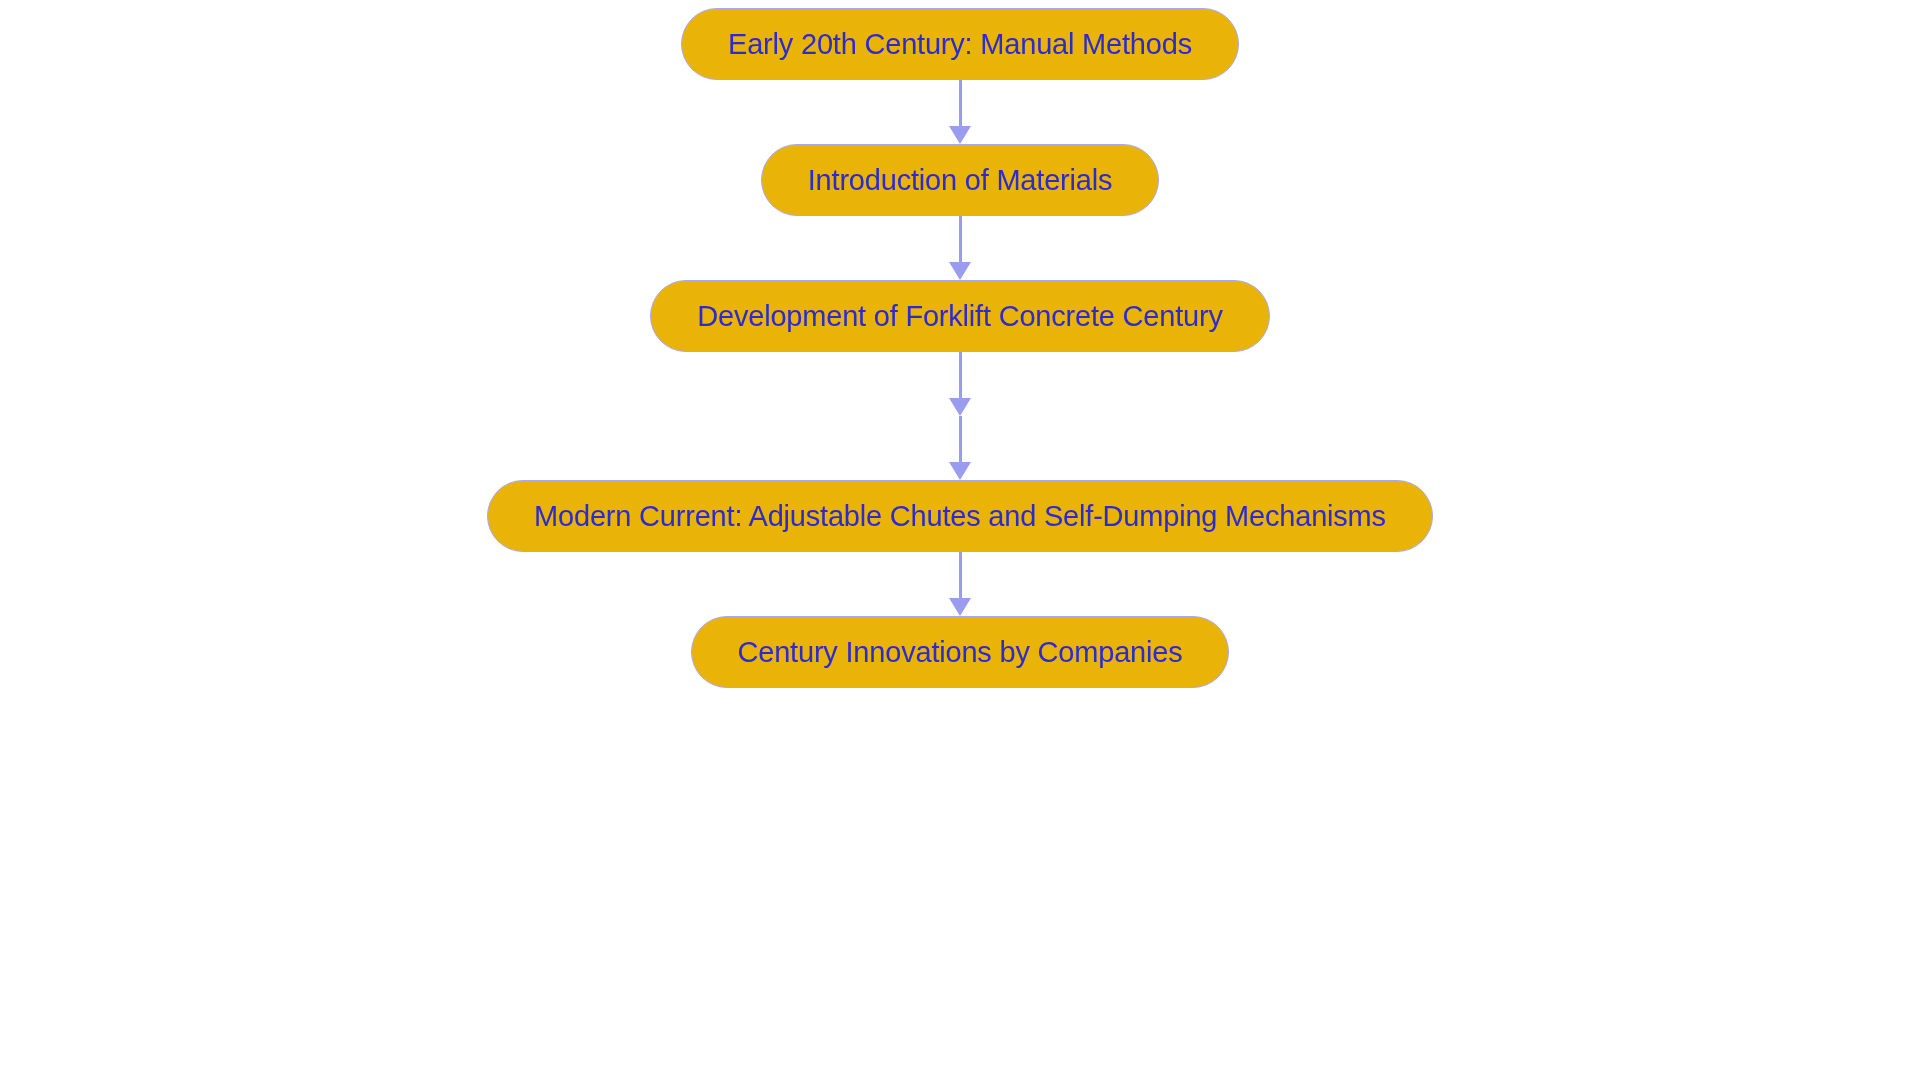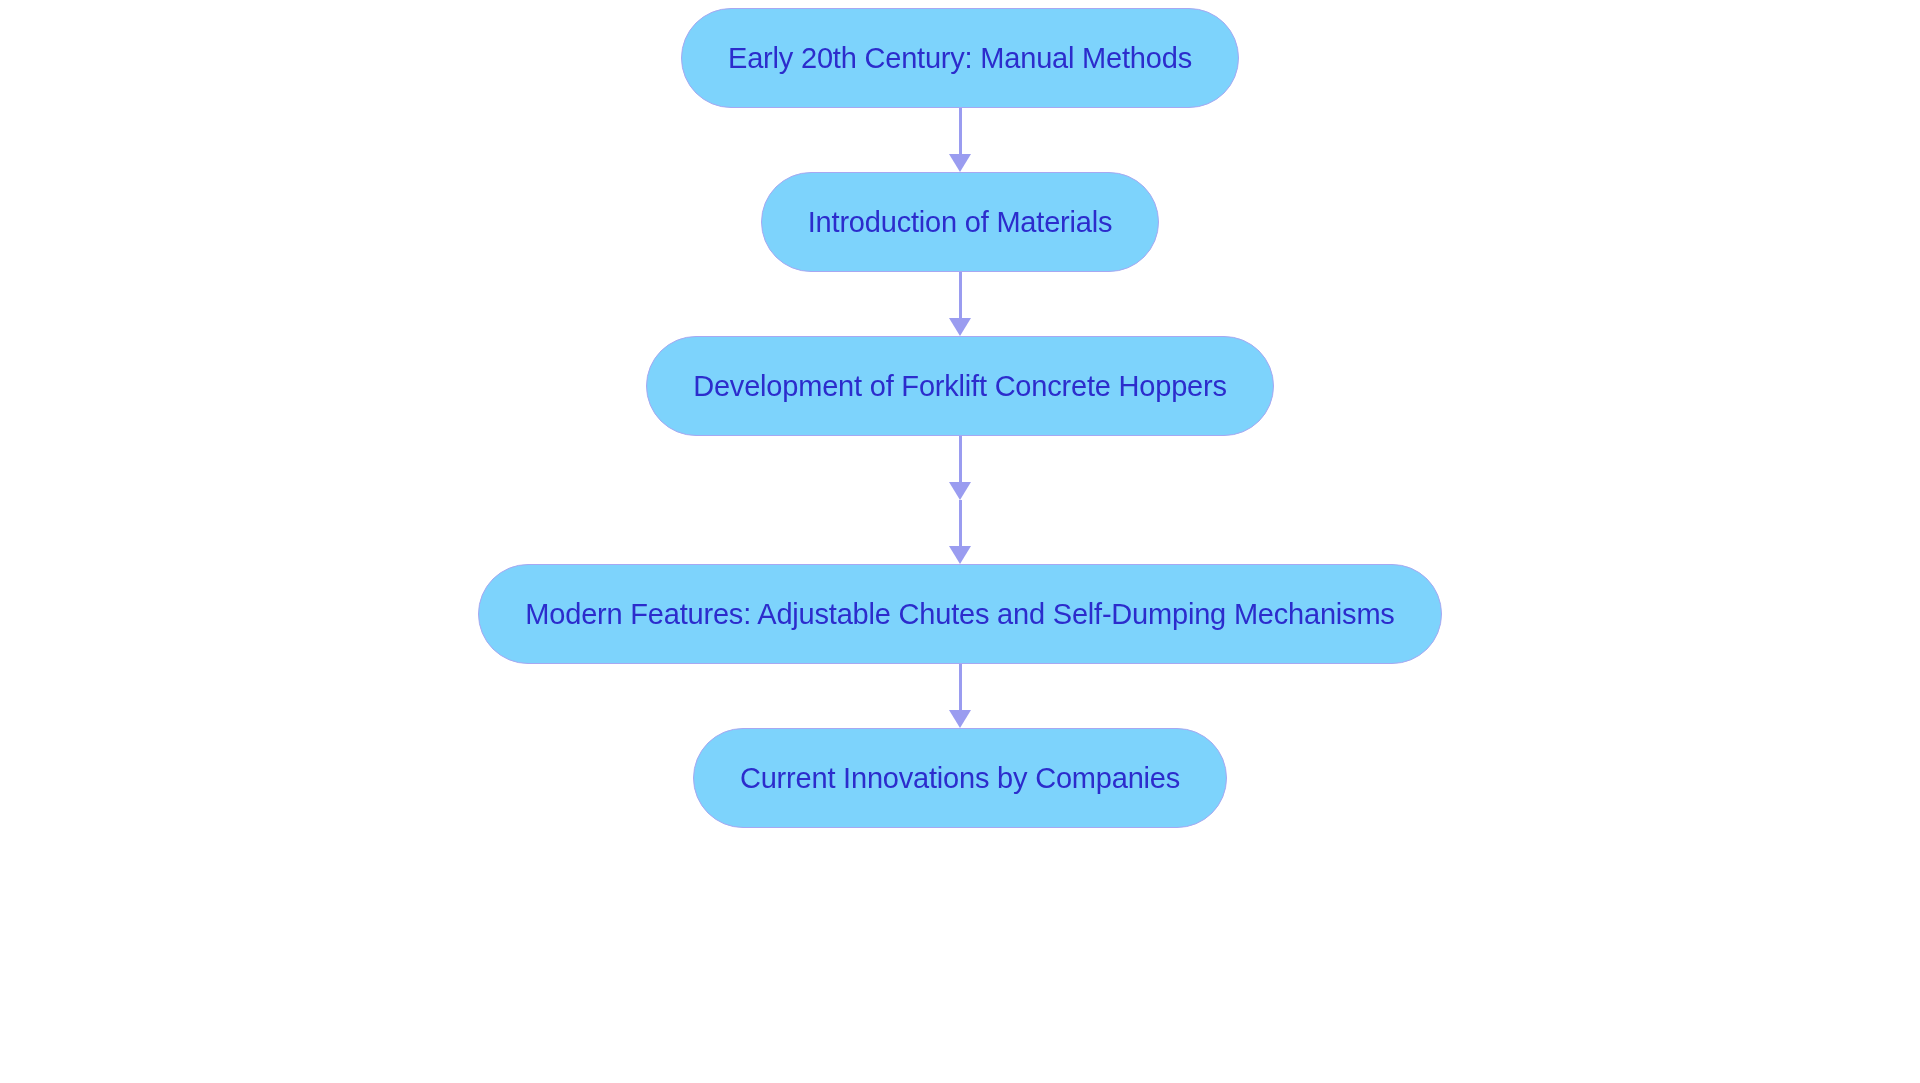--- a/index.html
+++ b/index.html
@@ -21,23 +21,23 @@
     height: 1083px;
     background: #ffffff;
     display: flex;
     flex-direction: column;
     align-items: center;
     justify-content: flex-start;
   }
 
   .node {
     box-sizing: border-box;
-    height: 100px;
+    height: 72px;
     border-radius: 50px;
-    background: #7dd3fc;
+    background: #eab308;
     border: 1.6px solid #a7a8f2;
     display: flex;
     align-items: center;
     justify-content: flex-start;
     padding: 0 46px;
     flex: 0 0 auto;
   }
 
   .node-label {
     color: #2c2ccc;
@@ -102,40 +102,40 @@
   <div class="node">
     <span class="node-label">Introduction of Materials</span>
   </div>
 
   <div class="connector gap-1">
     <div class="stem"></div>
     <div class="head"></div>
   </div>
 
   <div class="node">
-    <span class="node-label">Development of Forklift Concrete Hoppers</span>
+    <span class="node-label">Development of Forklift Concrete Century</span>
   </div>
 
   <div class="connector gap-2">
     <div class="stem"></div>
     <div class="head"></div>
   </div>
 
 
   <div class="connector gap-3">
     <div class="stem"></div>
     <div class="head"></div>
   </div>
 
   <div class="node">
-    <span class="node-label">Modern Features: Adjustable Chutes and Self-Dumping Mechanisms</span>
+    <span class="node-label">Modern Current: Adjustable Chutes and Self-Dumping Mechanisms</span>
   </div>
 
   <div class="connector gap-4">
     <div class="stem"></div>
     <div class="head"></div>
   </div>
 
   <div class="node">
-    <span class="node-label">Current Innovations by Companies</span>
+    <span class="node-label">Century Innovations by Companies</span>
   </div>
 
 </div>
 
 </body></html>

